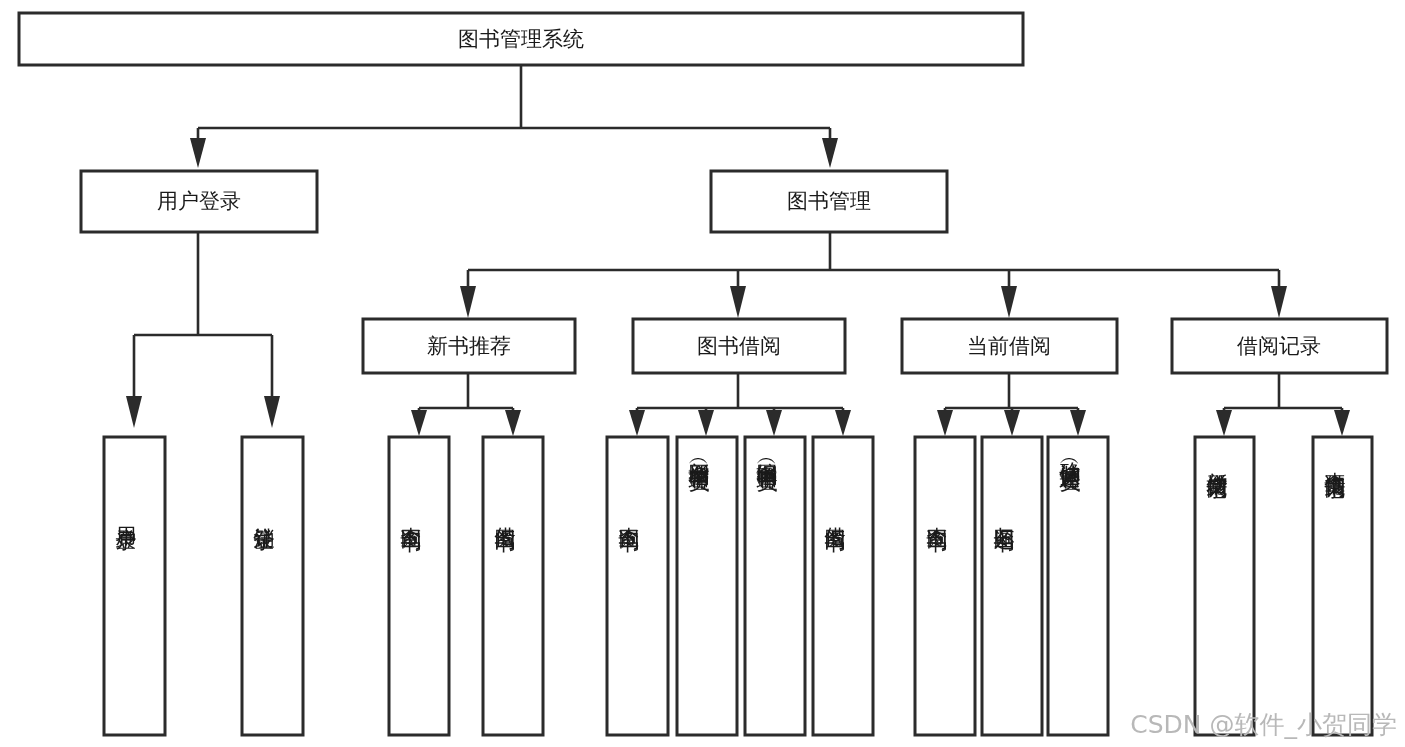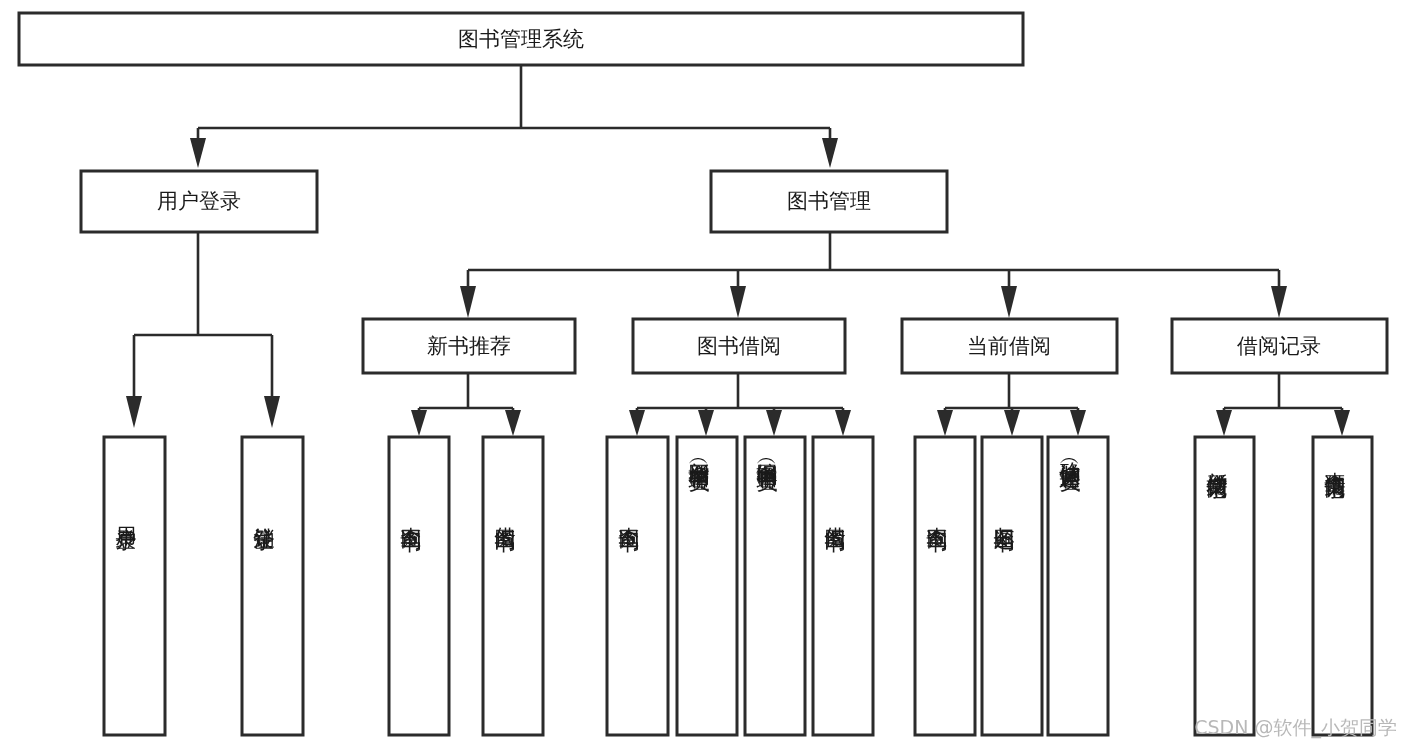--- a/index.html
+++ b/index.html
@@ -60,21 +60,21 @@
     color: #1a1a1a;
     letter-spacing: 1.5px;
     white-space: nowrap;
     pointer-events: none;
   }
   .watermark {
     position: absolute;
     right: 8px;
     bottom: 6px;
     font-family: "DejaVu Sans", "Liberation Sans", sans-serif;
-    font-size: 19px;
+    font-size: 25px;
     color: #b8b8b8;
     white-space: nowrap;
   }
 </style>
 </head>
 <body>
 
 <div id="diagram-root">
 
   <svg id="tree-svg" viewBox="0 0 1405 747" xmlns="http://www.w3.org/2000/svg">

